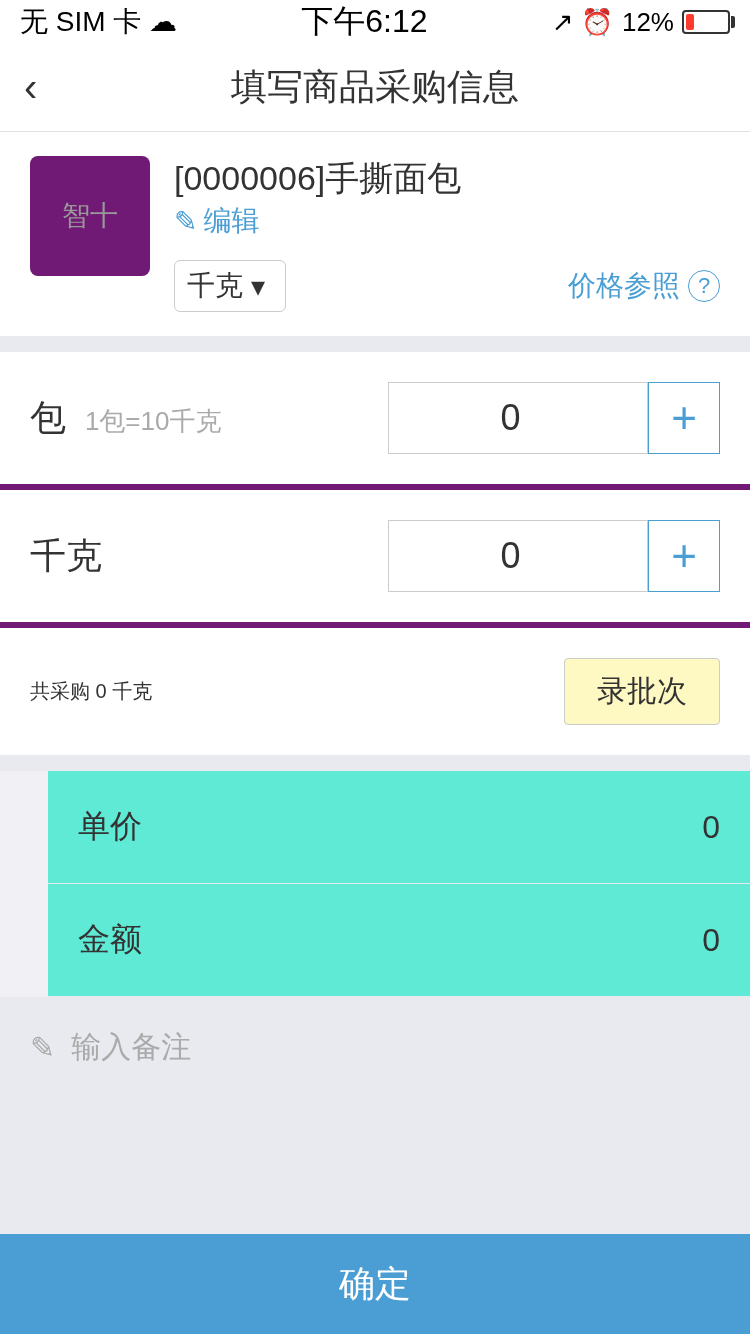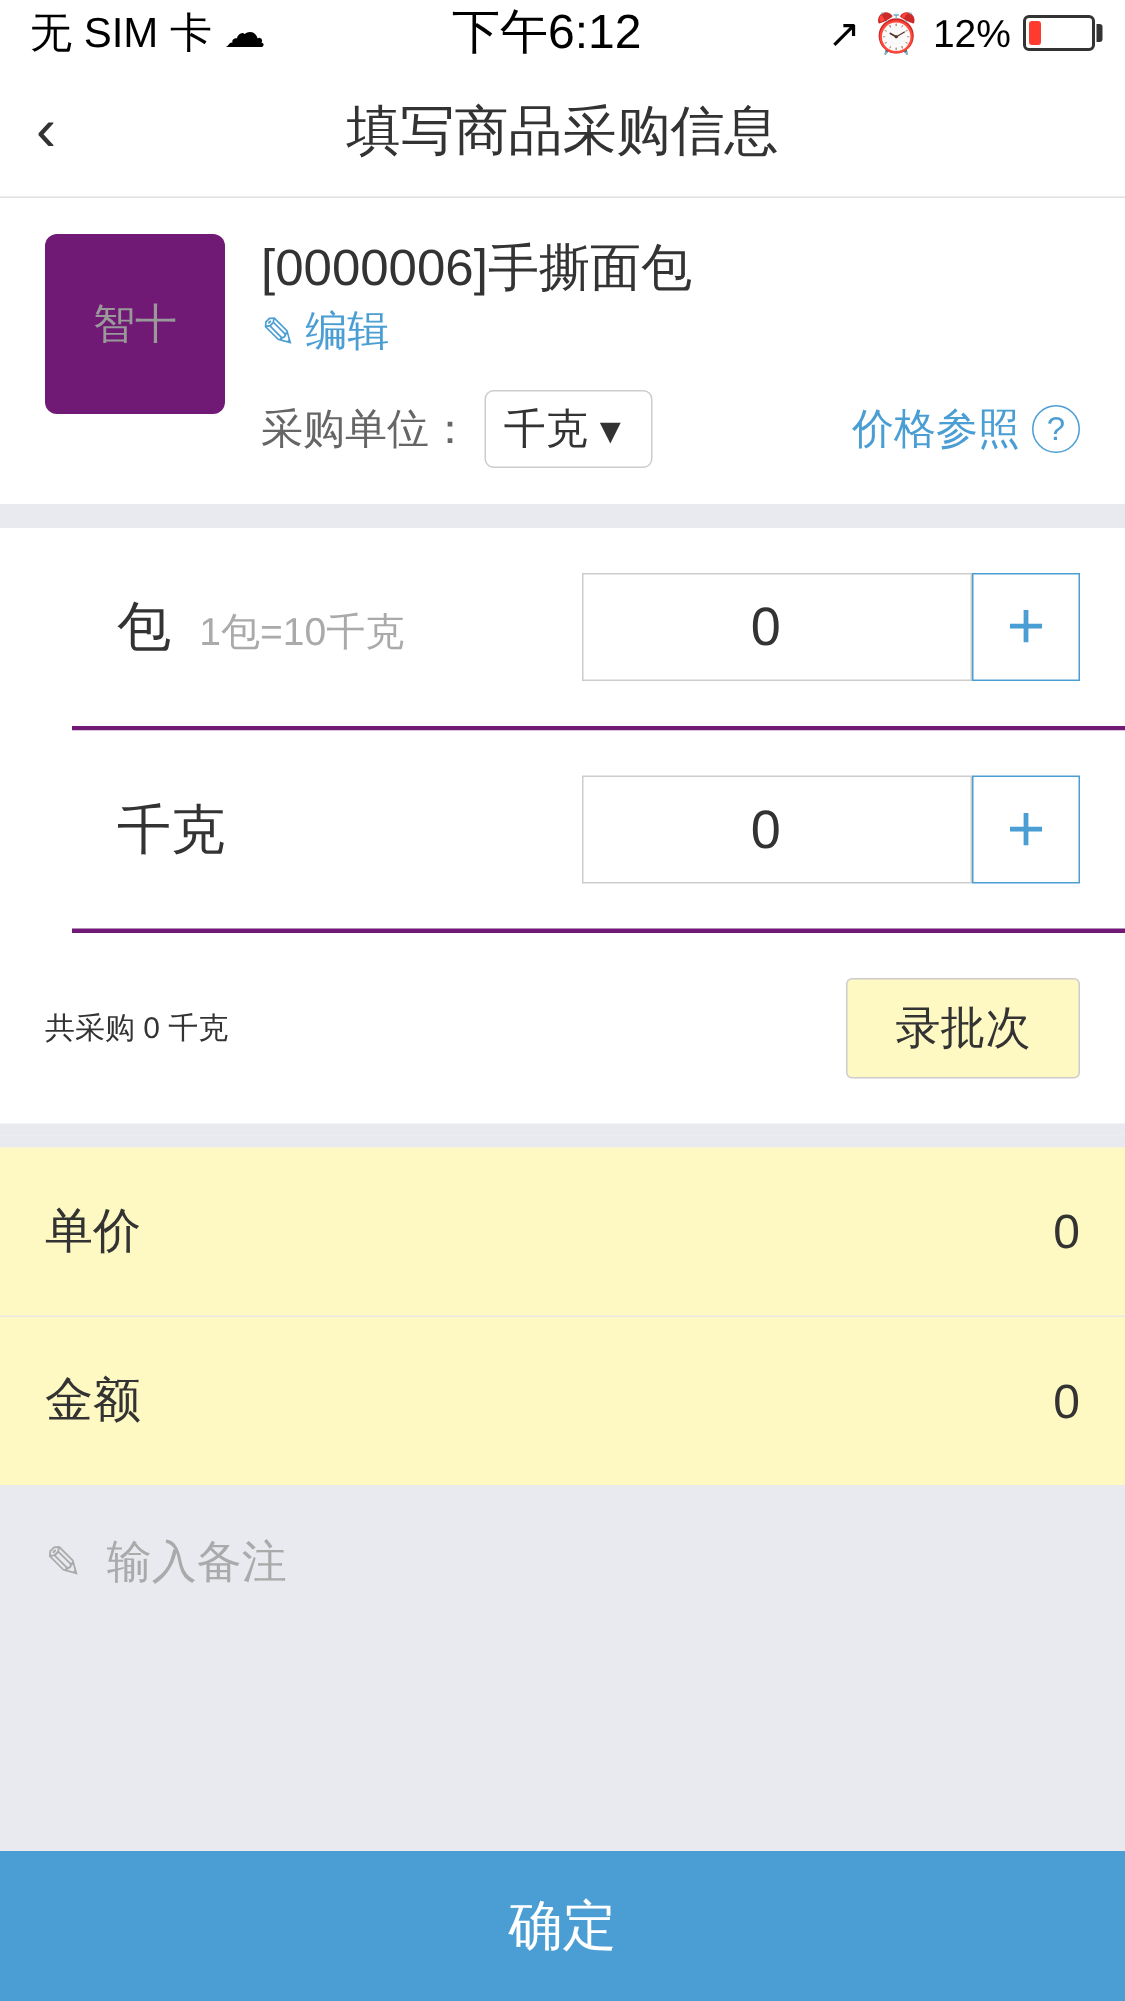--- a/index.html
+++ b/index.html
@@ -99,23 +99,22 @@
     .price-ref { font-size: 28px; color: #4a9ed4; display: flex; align-items: center; gap: 8px; }
 
     
     .input-section {
       background: #fff;
       margin-top: 0;
     }
     .input-row {
       display: flex; align-items: center; justify-content: space-between;
       padding: 30px 30px;
-      border-bottom: 3px solid #701a75;
-      background: #fff;
-      margin-left: 48px;
+      border-bottom: 6px solid #701a75;
+      background: #fff;
     }
     .input-label-main { font-size: 36px; color: #333; font-weight: 400; }
     .input-label-sub { font-size: 26px; color: #aaa; margin-left: 10px; }
     .input-right { display: flex; align-items: center; gap: 0; }
     .num-input {
       width: 260px; height: 72px;
       border: 1.5px solid #ccc;
       font-size: 36px; text-align: center; color: #333;
       background: #fff;
       outline: none;
@@ -140,22 +139,23 @@
     .summary-text { font-size: 20px; color: #333; }
     .batch-btn {
       border: 1.5px solid #ccc;
       padding: 12px 32px;
       font-size: 30px; color: #333;
       background: #fef9c3; cursor: pointer; border-radius: 4px;
     }
 
     
     .price-section {
-      background: #fef9c3;
+      background: #5eead4;
       margin-top: 0;
+      margin-left: 48px;
     }
     .price-row {
       display: flex; align-items: center; justify-content: space-between;
       padding: 34px 30px;
       border-bottom: 1px solid #e8e8e8;
     }
     .price-label { font-size: 32px; color: #333; }
     .price-value { font-size: 32px; color: #333; }
 
     
@@ -228,21 +228,20 @@
     <div class="product-info">
       <div class="product-header">
         <span class="product-name">[0000006]手撕面包</span>
         <span class="edit-link">
           <span>✎</span>
           <span>编辑</span>
         </span>
       </div>
       <div class="product-unit-row">
         <div>
-          <span class="unit-label">采购单位：</span>
           <span class="unit-select">
             <span>千克</span>
             <span>▾</span>
           </span>
         </div>
         <span class="price-ref">
           <span>价格参照</span>
           <span style="width:32px;height:32px;border:1.5px solid #4a9ed4;border-radius:50%;display:inline-flex;align-items:center;justify-content:center;font-size:22px;">?</span>
         </span>
       </div>

